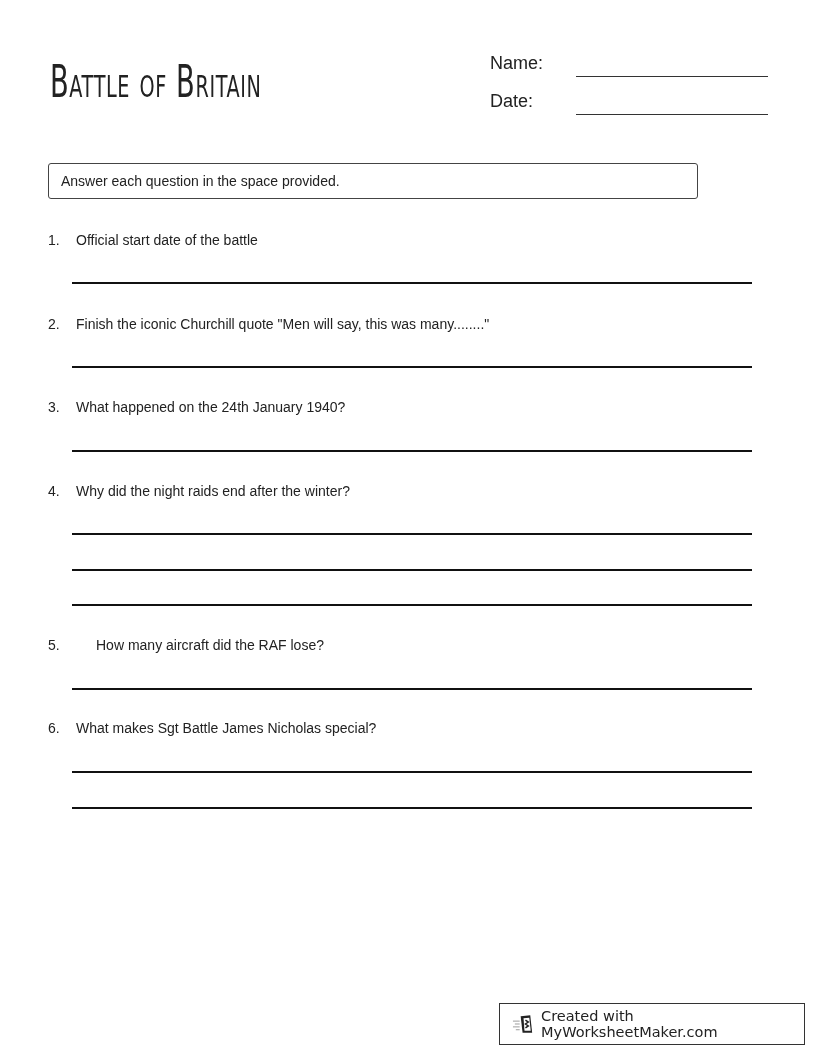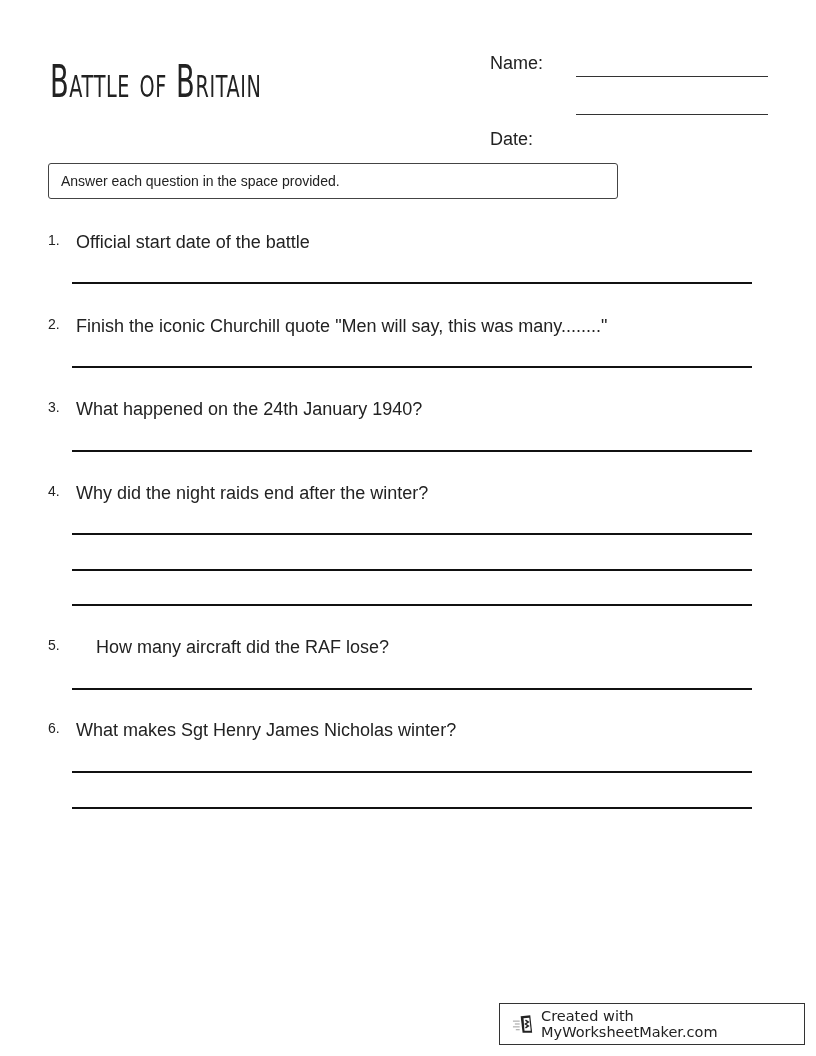--- a/index.html
+++ b/index.html
@@ -7,45 +7,45 @@
   .title {
     position: absolute; left: 50px; top: 52px;
     font-family: "DejaVu Sans", sans-serif;
     font-size: 44px; font-weight: normal; letter-spacing: 1px;
     color: #222; transform: scaleX(0.62); transform-origin: left top;
     font-variant: small-caps; line-height: 60px; white-space: nowrap;
   }
   .field-label { position: absolute; font-size: 18px; color: #222; text-align: left; width: 80px; }
   .field-line { position: absolute; height: 0; border-bottom: 1.5px solid #333; }
   .instructions {
-    position: absolute; left: 48px; top: 163px; width: 570px; height: 36px;
+    position: absolute; left: 48px; top: 163px; width: 650px; height: 36px;
     border: 1.5px solid #444; border-radius: 3px; box-sizing: border-box;
     font-size: 14px; padding: 9px 12px; color: #222;
   }
   .q-num { position: absolute; left: 48px; font-size: 14px; color: #222; }
-  .q-text { position: absolute; left: 76px; font-size: 18px; color: #222; white-space: nowrap; }
+  .q-text { position: absolute; left: 76px; font-size: 14px; color: #222; white-space: nowrap; }
   .ans-line { position: absolute; left: 72px; width: 680px; height: 0; border-bottom: 2.5px solid #111; }
   .footer {
     position: absolute; left: 499px; top: 1003px; width: 306px; height: 42px;
     border: 1.5px solid #333; box-sizing: border-box; display: flex; align-items: center;
     padding-left: 12px; font-family: "DejaVu Sans", sans-serif; font-size: 14.5px; color: #222;
   }
   .footer .logo { width: 24px; height: 22px; margin-right: 6px; }
 </style>
 </head>
 <body>
 
 <div>
 
   <div class="title">Battle of Britain</div>
 
   <div class="field-label" style="left:490px; top:53px;">Name:</div>
   <div class="field-line" style="left:576px; top:76px; width:192px;"></div>
 
-  <div class="field-label" style="left:490px; top:91px;margin-top:38px;">Date:</div>
+  <div class="field-label" style="left:490px; top:91px;">Date:</div>
   <div class="field-line" style="left:576px; top:114px; width:192px;"></div>
 
   <div class="instructions">Answer each question in the space provided.</div>
 
   <div class="q-num" style="top:232px;">1.</div>
   <div class="q-text" style="top:232px;">Official start date of the battle</div>
   <div class="ans-line" style="top:282px;"></div>
 
   <div class="q-num" style="top:316px;">2.</div>
   <div class="q-text" style="top:316px;">Finish the iconic Churchill quote "Men will say, this was many........"</div>
@@ -59,21 +59,21 @@
   <div class="q-text" style="top:483px;">Why did the night raids end after the winter?</div>
   <div class="ans-line" style="top:533px;"></div>
   <div class="ans-line" style="top:569px;"></div>
   <div class="ans-line" style="top:604px;"></div>
 
   <div class="q-num" style="top:637px;">5.</div>
   <div class="q-text" style="top:637px;margin-left:20px;">How many aircraft did the RAF lose?</div>
   <div class="ans-line" style="top:688px;"></div>
 
   <div class="q-num" style="top:720px;">6.</div>
-  <div class="q-text" style="top:720px;">What makes Sgt Henry James Nicholas winter?</div>
+  <div class="q-text" style="top:720px;">What makes Sgt Battle James Nicholas special?</div>
   <div class="ans-line" style="top:771px;"></div>
   <div class="ans-line" style="top:807px;"></div>
 
   <div class="footer">
     <svg class="logo" viewBox="0 0 24 22">
       <line x1="1" y1="8" x2="8" y2="8" stroke="#999" stroke-width="1"></line>
       <line x1="3" y1="11" x2="8" y2="11" stroke="#999" stroke-width="1"></line>
       <line x1="1" y1="14" x2="8" y2="14" stroke="#999" stroke-width="1"></line>
       <line x1="4" y1="17" x2="8" y2="17" stroke="#999" stroke-width="1"></line>
       <polygon points="9,3 19,2 21,20 11,20" fill="#222"></polygon>

